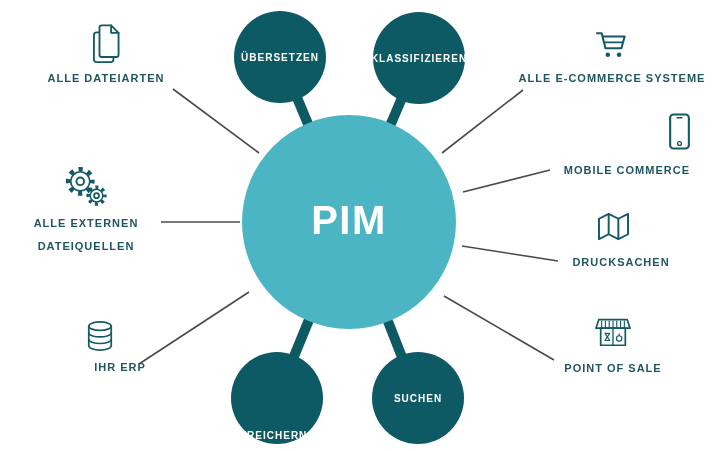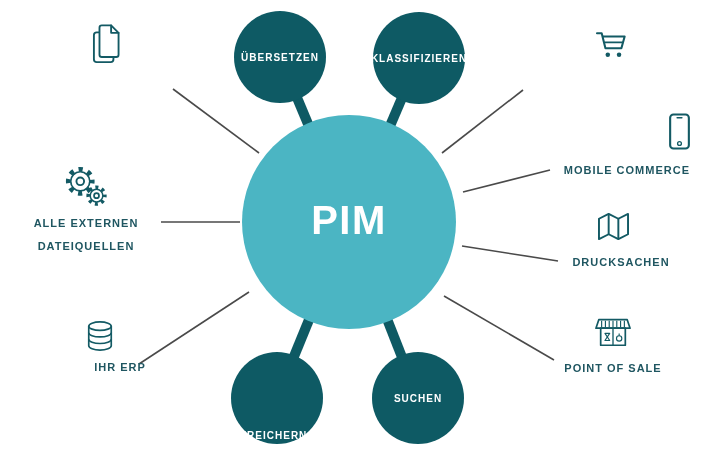--- a/index.html
+++ b/index.html
@@ -71,20 +71,21 @@
   <div class="node-label" style="left:419px;top:58px;">KLASSIFIZIEREN</div>
   <div class="node-label" style="left:269px;top:398px;margin-top:37px;">ANREICHERN</div>
   <div class="node-label" style="left:418px;top:398px;">SUCHEN</div>
 
   <div class="item pos-files">
     <svg class="icon" viewBox="0 0 34 43" width="32" height="40" fill="none" stroke="currentColor" stroke-width="2" stroke-linejoin="round" stroke-linecap="round">
       <rect x="4" y="9" width="21" height="32" rx="3"></rect>
       <path d="M12.5,1.5 H22.5 L30.5,9.5 V33 a2.5,2.5 0 0 1 -2.5,2.5 H12.5 A2.5,2.5 0 0 1 10,33 V4 a2.5,2.5 0 0 1 2.5,-2.5 Z" fill="#ffffff"></path>
       <path d="M22.5,1.5 V9.5 H30.5"></path>
     </svg>
+    <div class="lbl">ALLE DATEIARTEN</div>
   </div>
 
   <div class="item pos-gears">
     <svg class="icon" viewBox="0 0 46 46" width="44" height="44" stroke="currentColor" fill="none">
       <circle cx="17" cy="16" r="12.5" stroke-width="5" stroke-dasharray="4.4 5.42" stroke-dashoffset="2.2"></circle>
       <circle cx="17" cy="16" r="10" fill="#ffffff" stroke-width="1.8"></circle>
       <circle cx="17" cy="16" r="4" stroke-width="2"></circle>
       <circle cx="34" cy="31" r="8.6" stroke-width="4" stroke-dasharray="3.1 3.66" stroke-dashoffset="1.5"></circle>
       <circle cx="34" cy="31" r="6.6" fill="#ffffff" stroke-width="1.6"></circle>
       <circle cx="34" cy="31" r="2.6" stroke-width="1.8"></circle>
@@ -103,20 +104,21 @@
     <div class="lbl">IHR ERP</div>
   </div>
 
   <div class="item pos-cart">
     <svg class="icon" viewBox="0 0 36 32" width="34" height="30" fill="none" stroke="currentColor" stroke-width="2.2" stroke-linejoin="round" stroke-linecap="round">
       <path d="M2,3.5 H7 L11,19.5 H28 L31.5,7 H9"></path>
       <path d="M10.3,13.2 H29.2" stroke-width="1.8"></path>
       <circle cx="13.5" cy="26.5" r="2.4" fill="currentColor" stroke="none"></circle>
       <circle cx="25.5" cy="26.5" r="2.4" fill="currentColor" stroke="none"></circle>
     </svg>
+    <div class="lbl">ALLE E-COMMERCE SYSTEME</div>
   </div>
 
   <div class="item pos-mobile">
     <svg class="icon" viewBox="0 0 22 38" width="21" height="37" fill="none" stroke="currentColor" stroke-linecap="round">
       <rect x="1.2" y="1.2" width="19.6" height="35.6" rx="3.5" stroke-width="2.2"></rect>
       <line x1="8.5" y1="4.6" x2="13.5" y2="4.6" stroke-width="1.5"></line>
       <circle cx="11" cy="31.6" r="2" stroke-width="1.4"></circle>
     </svg>
     <div class="lbl">MOBILE COMMERCE</div>
   </div>

